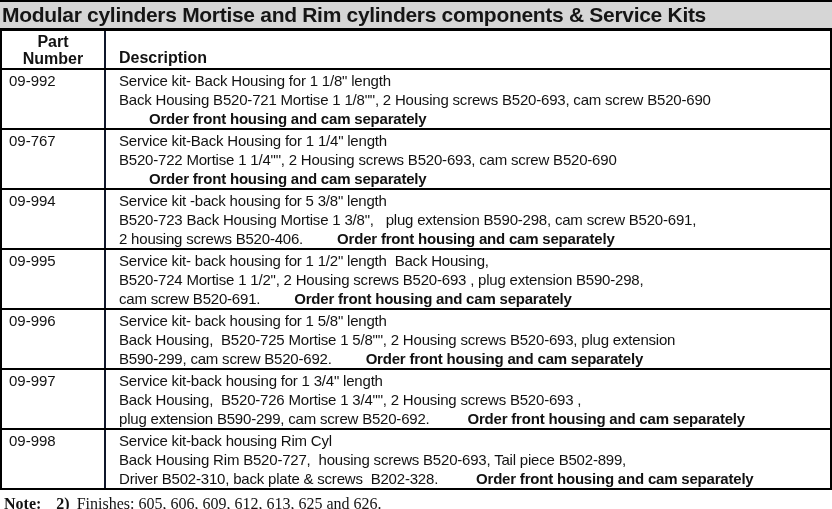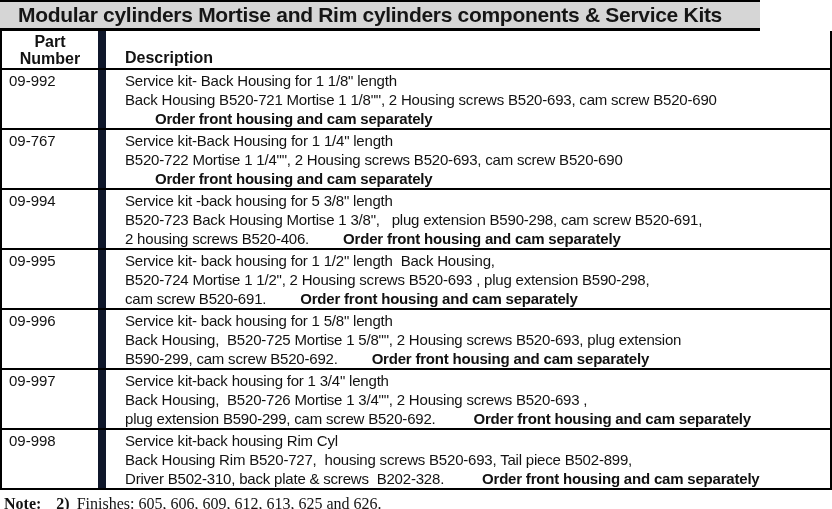--- a/index.html
+++ b/index.html
@@ -9,28 +9,28 @@
   }
   body {
     width: 832px;
     height: 509px;
     overflow: hidden;
     font-family: "Liberation Sans", sans-serif;
     color: #121212;
   }
   .title-bar {
     box-sizing: border-box;
-    width: 760px;
+    width: 832px;
     height: 31px;
     background: #d6d6d6;
     border-top: 2px solid #000;
     border-bottom: 3px solid #000;
     display: flex;
     align-items: center;
-    padding-left: 18px;
+    padding-left: 2px;
   }
   .title-bar .title-text {
     font-weight: bold;
     font-size: 21px;
     letter-spacing: -0.3px;
     white-space: nowrap;
     color: #151515;
   }
   .tbl {
     box-sizing: border-box;
@@ -41,26 +41,26 @@
   }
   .row {
     display: flex;
     border-bottom: 2px solid #000;
   }
   .row:last-child { border-bottom: none; }
   .c1 {
     box-sizing: border-box;
     width: 104px;
     flex: 0 0 104px;
-    border-right: 8px solid #0f172a;
+    border-right: 2px solid #0f172a;
   }
   .c2 {
     box-sizing: border-box;
     flex: 1;
-    padding-left: 19px;
+    padding-left: 13px;
     overflow: hidden;
     border-radius: 13px;
   }
   .thead { height: 37px; }
   .thead .c1 {
     text-align: center;
     font-weight: bold;
     font-size: 16px;
     line-height: 17px;
     padding-top: 2px;

